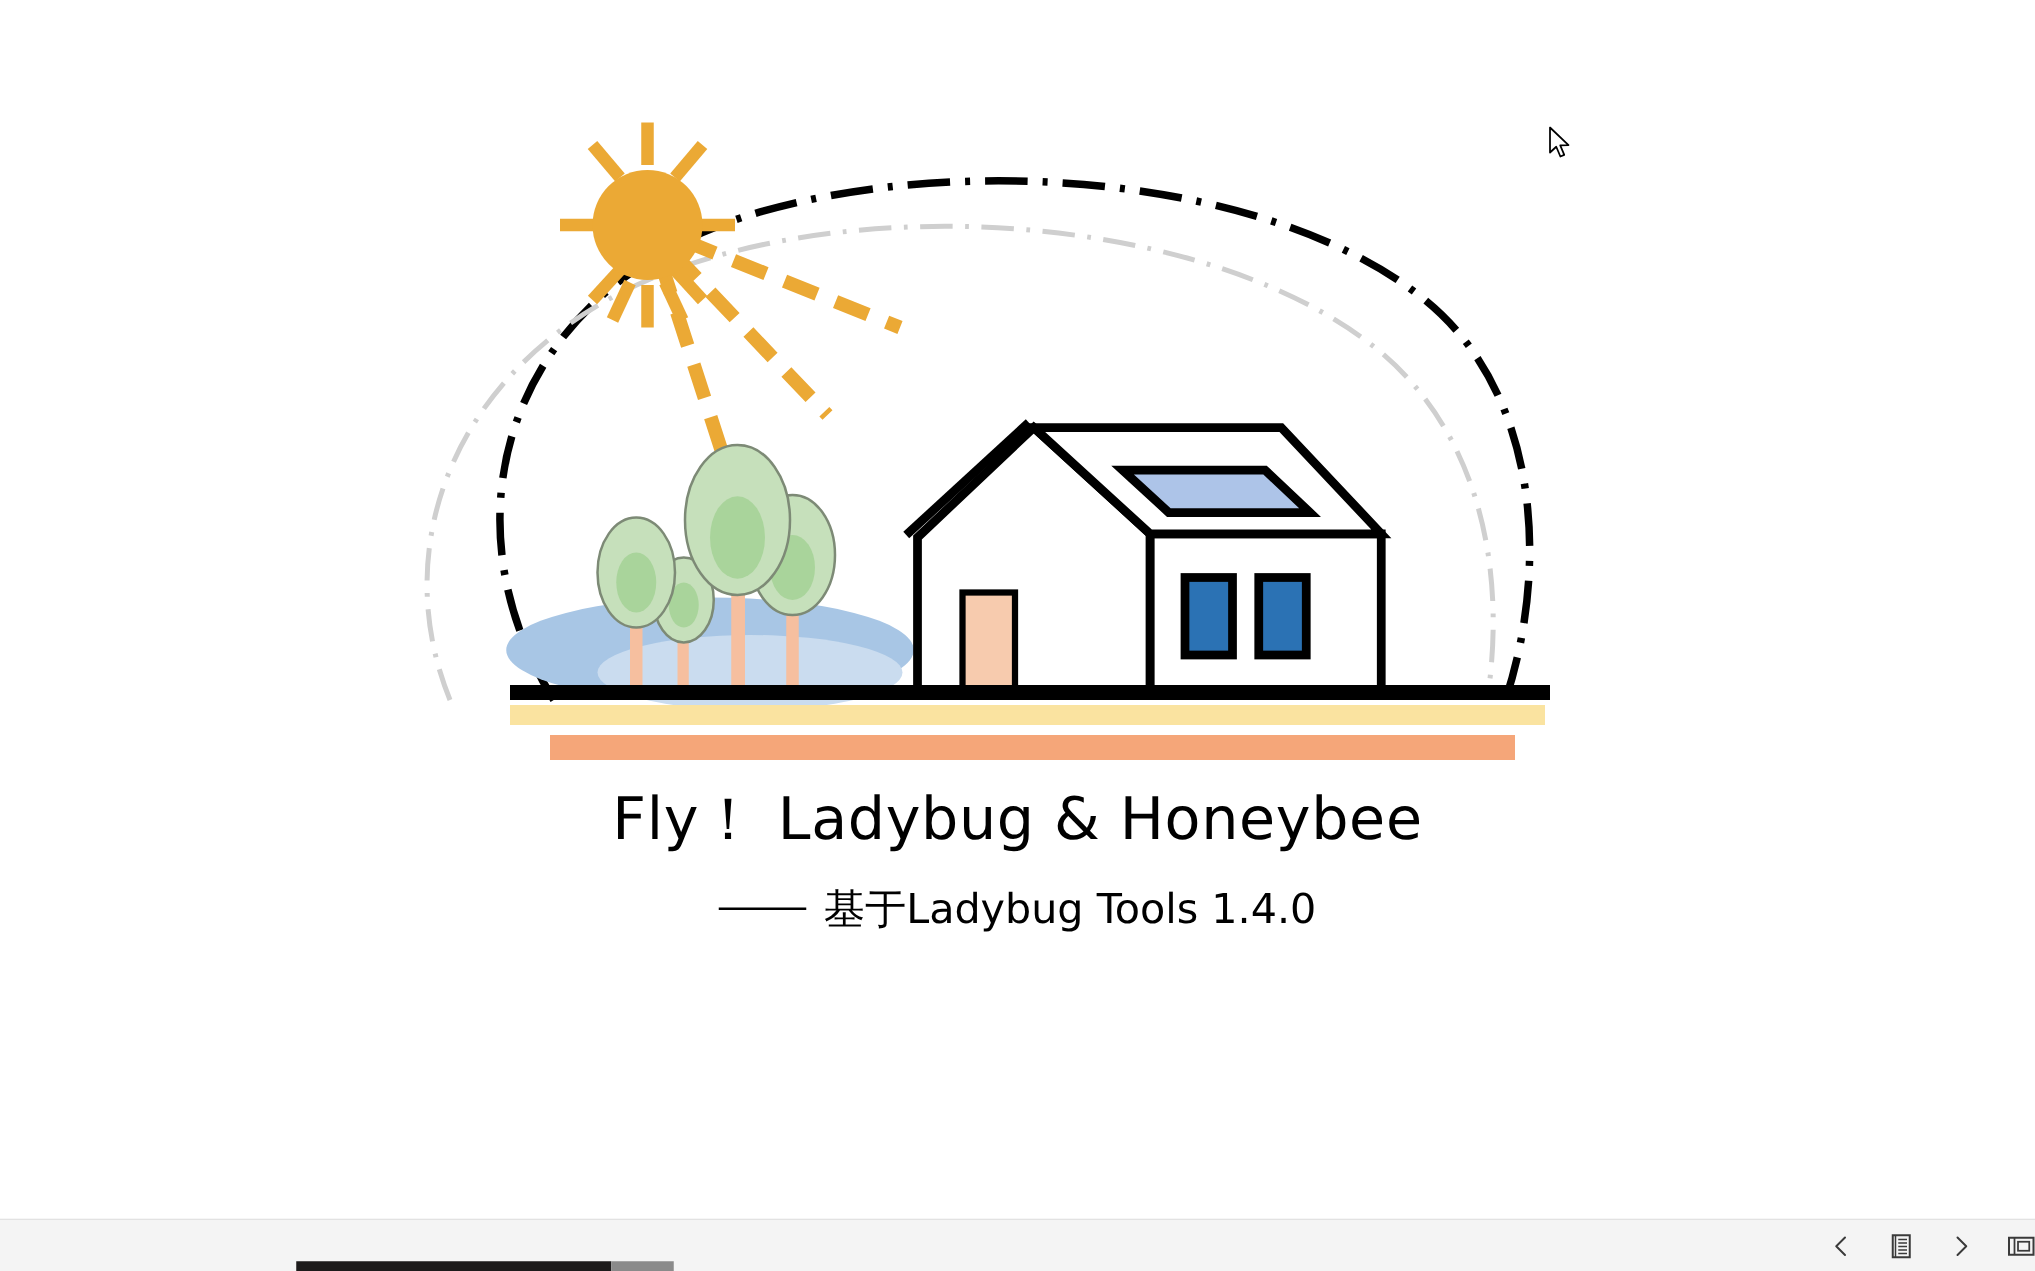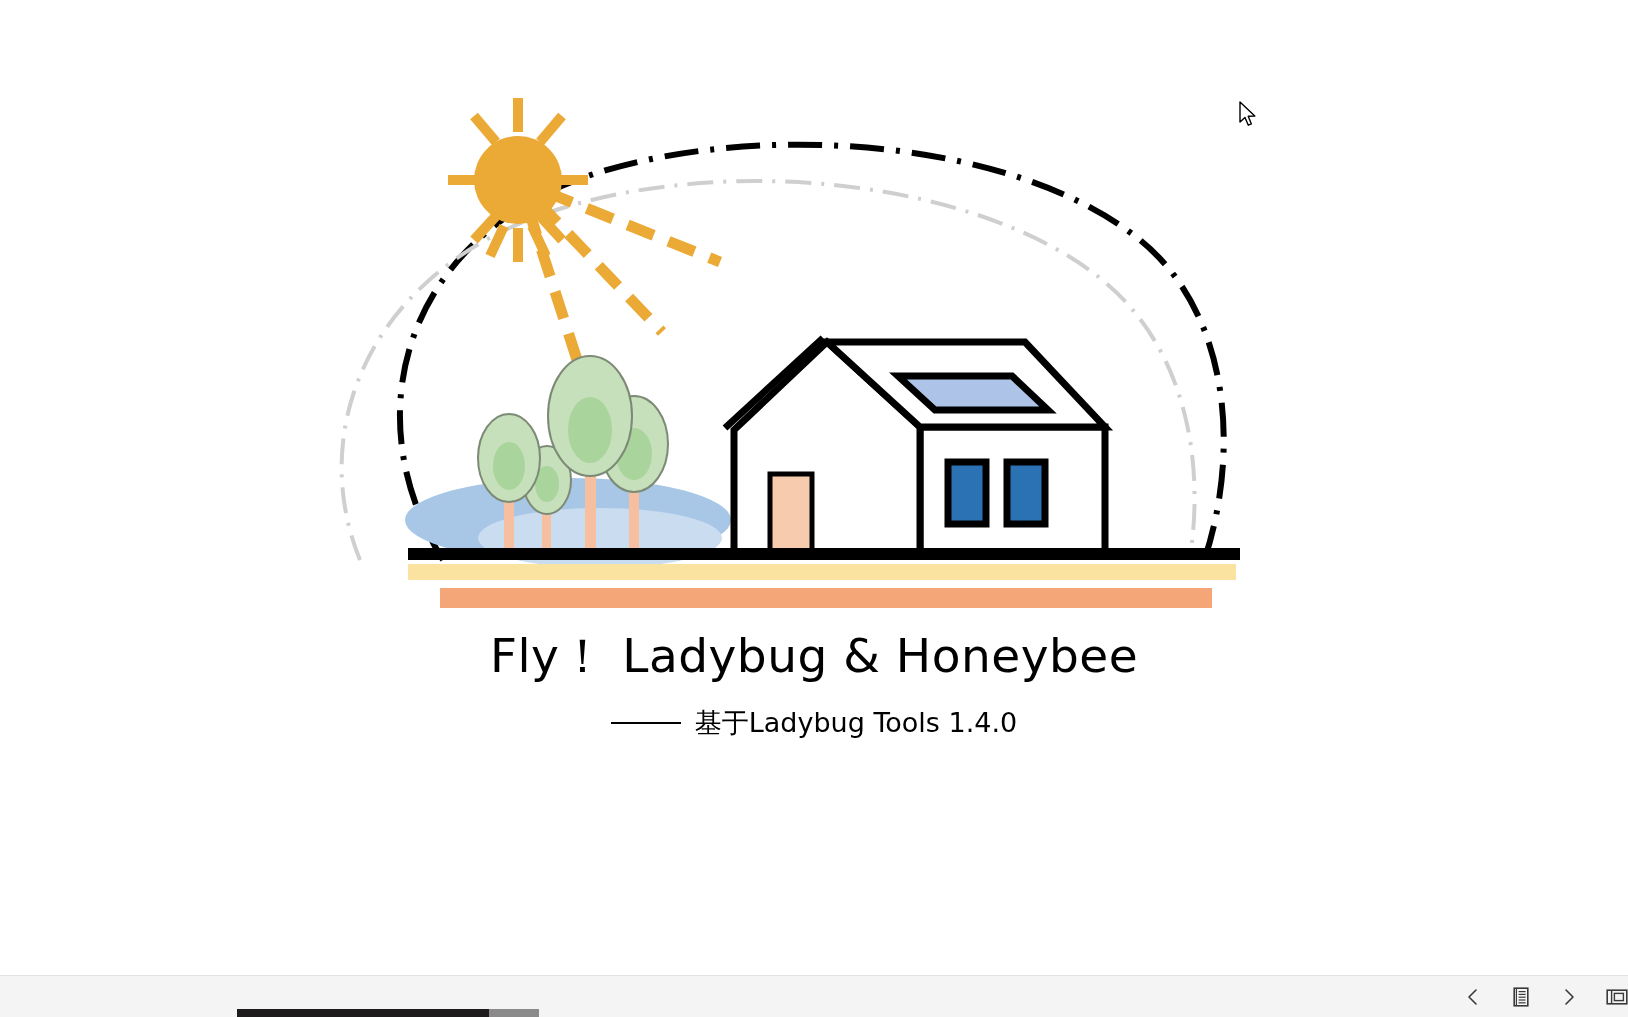--- a/index.html
+++ b/index.html
@@ -57,21 +57,21 @@
     justify-content: center;
     gap: 14px;
   }
   #subtitle-rule {
     width: 70px;
     height: 2px;
     background: #000000;
   }
   #subtitle-text {
     font-family: "DejaVu Sans", "Liberation Sans", sans-serif;
-    font-size: 27px;
+    font-size: 33px;
     font-weight: 400;
     color: #000000;
     white-space: pre;
   }
 
   
   #bottom-bar {
     position: absolute;
     left: 0;
     top: 975px;

